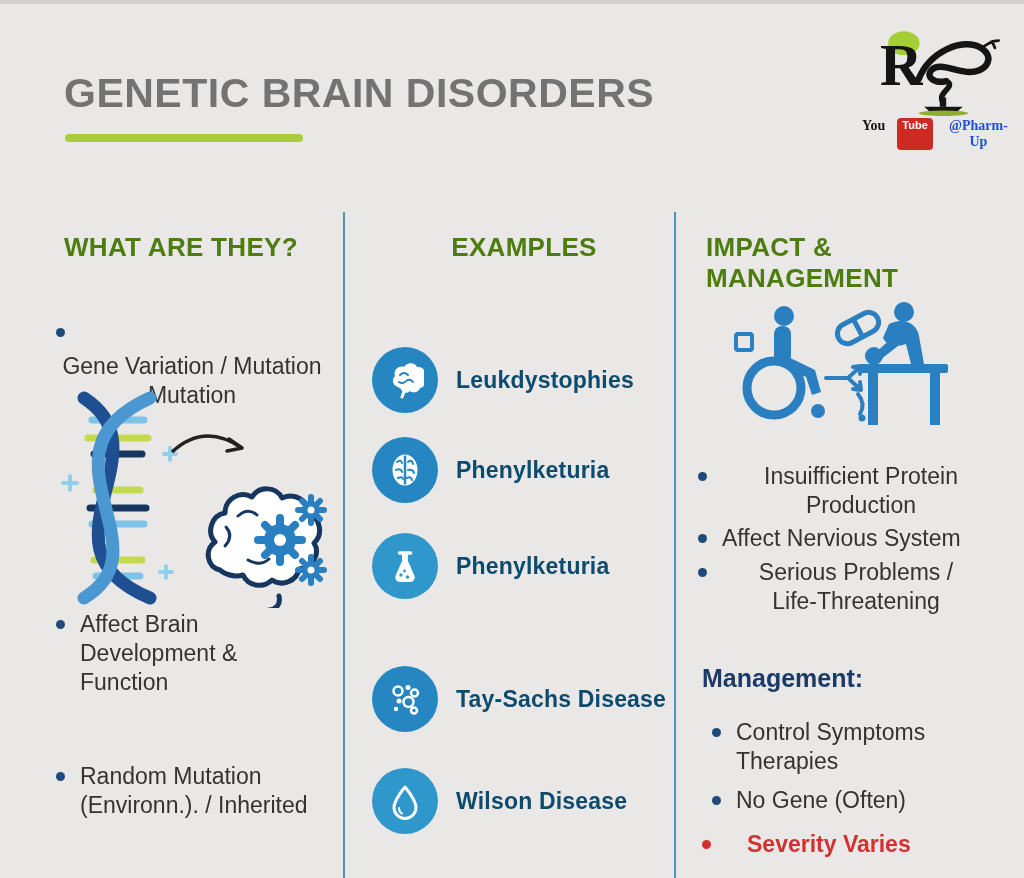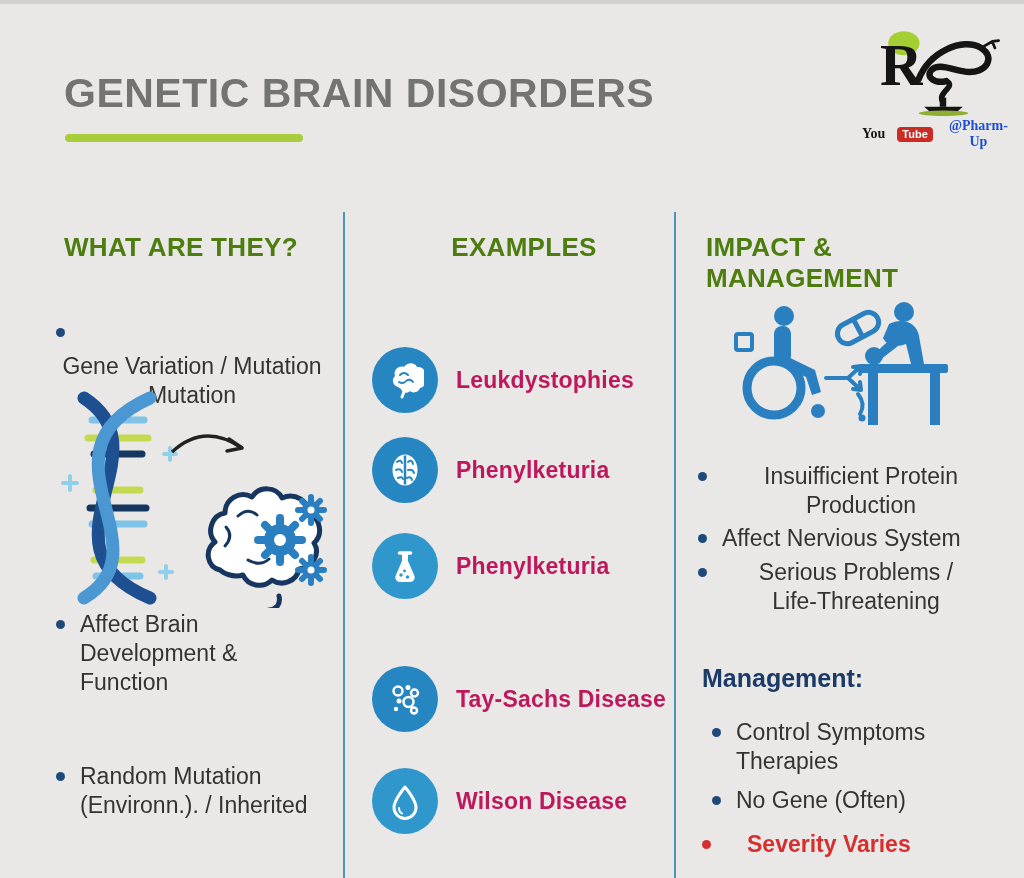--- a/index.html
+++ b/index.html
@@ -11,21 +11,21 @@
   .canvas{position:relative;width:1024px;height:878px;background:#e9e8e6;overflow:hidden;}
   .top-edge{position:absolute;top:0;left:0;right:0;height:4px;background:#d2d1cf;}
 
   
   .title{position:absolute;left:64px;top:70px;font-size:41px;font-weight:bold;color:#737373;letter-spacing:.5px;}
   .title-underline{position:absolute;left:65px;top:134px;width:238px;height:8px;background:#a9cc3c;border-radius:4px;}
 
   
   .logo{position:absolute;left:862px;top:24px;width:150px;text-align:center;}
   .logo svg{display:block;margin:0 auto;}
-  .logo-badge{display:flex;align-items:center;justify-content:center;gap:12px;margin-top:2px;}
+  .logo-badge{display:flex;justify-content:center;gap:12px;margin-top:2px;}
   .logo-you{font-family:"Liberation Serif",serif;font-weight:bold;font-size:14px;color:#151515;}
   .logo-tube{background:#cc2b24;color:#fff;font-weight:bold;font-size:11px;padding:1px 5px 2px;border-radius:4px;}
   .logo-handle{font-family:"Liberation Serif",serif;font-weight:bold;font-size:14px;color:#1d4ed8;}
 
   
   .divider{position:absolute;top:212px;bottom:0;width:2px;background:#4d94bb;}
   .divider.d1{left:343px;}
   .divider.d2{left:674px;}
 
   
@@ -45,21 +45,21 @@
   .b-gene{left:56px;top:318px;width:300px;flex-direction:column;}
   .b-gene .txt{width:272px;}
   .b-affect{left:56px;top:610px;}
   .b-random{left:56px;top:762px;}
 
   
   .ex-item{position:absolute;left:372px;display:flex;align-items:center;gap:18px;}
   .ex-icon{width:66px;height:66px;border-radius:50%;display:flex;align-items:center;justify-content:center;flex:none;}
   .ex-icon.tone-a{background:#2586c2;}
   .ex-icon.tone-b{background:#2f97cb;}
-  .ex-label{font-size:23px;font-weight:bold;color:#be185d;letter-spacing:.2px;}
+  .ex-label{font-size:23px;font-weight:bold;color:#0c4a6e;letter-spacing:.2px;}
   .ex-1{top:347px;} .ex-2{top:437px;} .ex-3{top:533px;} .ex-4{top:666px;} .ex-5{top:768px;}
 
   
   .impact-illo{position:absolute;left:722px;top:298px;}
   .b-protein{left:698px;top:462px;width:312px;}
   .b-protein .txt{width:278px;}
   .b-nervous{left:698px;top:524px;}
   .b-serious{left:698px;top:558px;width:312px;}
   .b-serious .txt{width:268px;}
   .mgmt-heading{position:absolute;left:702px;top:664px;font-size:25px;font-weight:bold;color:#1c3a68;}

